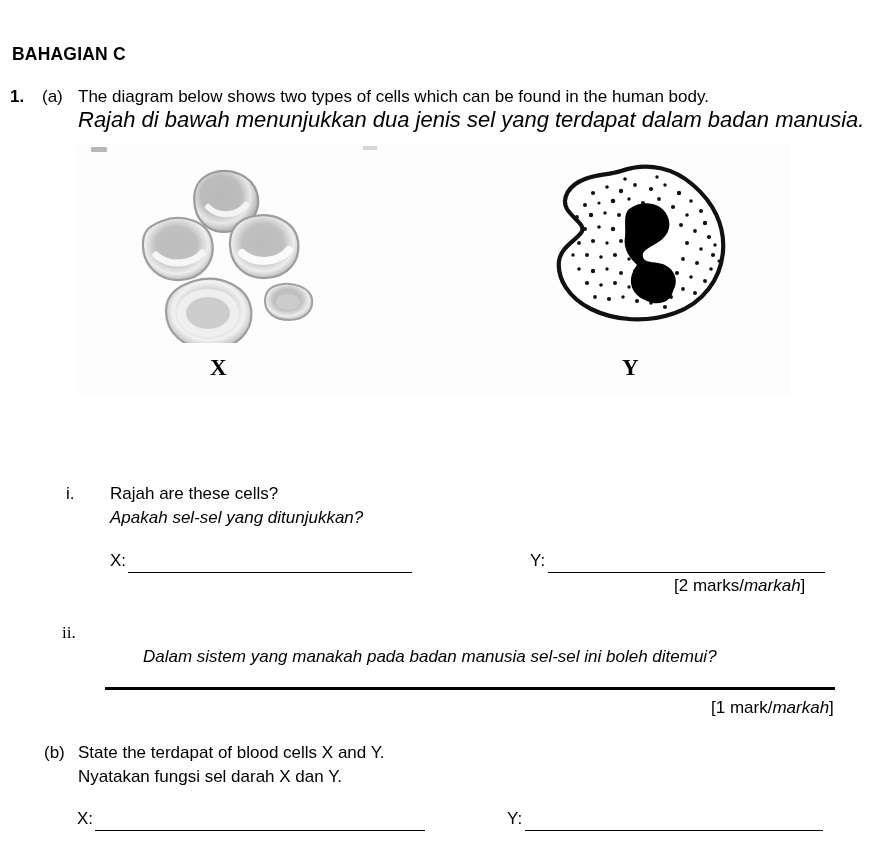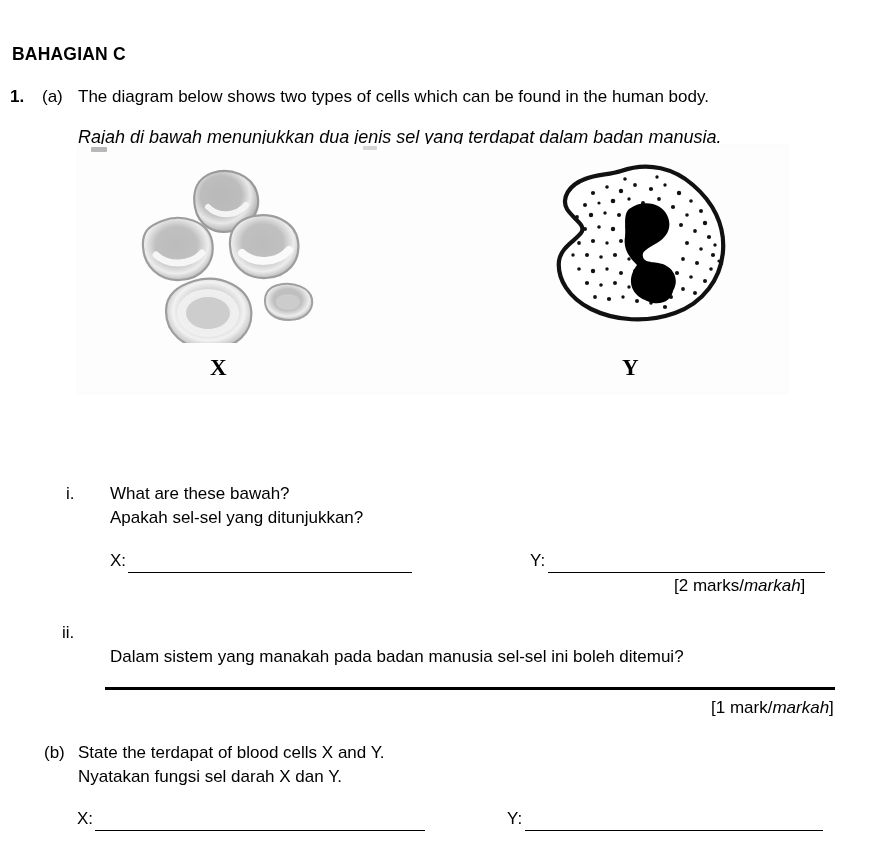--- a/index.html
+++ b/index.html
@@ -48,22 +48,22 @@
   .q-a-en {
     position: absolute;
     left: 78px;
     top: 87px;
     font-size: 17px;
     white-space: nowrap;
   }
   .q-a-ms {
     position: absolute;
     left: 78px;
-    top: 127px;
-    font-size: 18px;
+    top: 107px;
+    font-size: 22px;
     font-style: italic;
     white-space: nowrap;
   }
 
   
   .figure-block {
     position: absolute;
     left: 78px;
     top: 145px;
     width: 710px;
@@ -122,20 +122,21 @@
   .sub-en {
     position: absolute;
     left: 110px;
     font-size: 17px;
     white-space: nowrap;
   }
   .sub-ms {
     position: absolute;
     left: 110px;
     font-size: 17px;
+    font-style: italic;
     white-space: nowrap;
   }
 
   .ans-label {
     position: absolute;
     font-size: 17px;
   }
   .ans-rule {
     position: absolute;
     border-bottom: 1.6px solid #000;
@@ -329,32 +330,32 @@
         <path d="M100 54 C114 46 130 52 132 64 C134 76 122 84 112 86 C102 88 96 78 96 68 C96 60 97 56 100 54 Z" fill="#000000"></path>
         <path d="M112 118 C126 112 140 120 140 132 C140 144 126 150 114 144 C104 139 102 124 112 118 Z" fill="#000000"></path>
       </svg>
     </div>
   </div>
 
   <div class="fig-label fig-label-x">X</div>
   <div class="fig-label fig-label-y">Y</div>
 
   <div class="roman" style="left:66px; top:484px;">i.</div>
-  <div class="sub-en" style="top:484px;">What are these bawah?</div>
+  <div class="sub-en" style="top:484px;">Rajah are these cells?</div>
   <div class="sub-ms" style="top:508px;">Apakah sel-sel yang ditunjukkan?</div>
 
   <div class="ans-label" style="left:110px; top:551px;">X:</div>
   <div class="ans-rule" style="left:128px; top:572px; width:284px;"></div>
   <div class="ans-label" style="left:530px; top:551px;">Y:</div>
   <div class="ans-rule" style="left:548px; top:572px; width:277px;"></div>
 
   <div class="marks" style="left:674px; top:576px;"><span>[2 marks/</span><em>markah</em><span>]</span></div>
 
-  <div class="roman" style="left:62px; top:623px;">ii.</div>
-  <div class="sub-ms" style="top:647px;">Dalam sistem yang manakah pada badan manusia sel-sel ini boleh ditemui?</div>
+  <div class="roman" style="left:62px; top:623px;font-family:Liberation Serif, serif;">ii.</div>
+  <div class="sub-ms" style="top:647px;margin-left:33px;">Dalam sistem yang manakah pada badan manusia sel-sel ini boleh ditemui?</div>
 
   <div class="thick-rule" style="left:105px; top:687px; width:730px;"></div>
 
   <div class="marks" style="left:686px; top:698px;margin-left:25px;"><span>[1 mark/</span><em>markah</em><span>]</span></div>
 
   <div class="q-letter-b" style="top:743px;">(b)</div>
   <div class="q-b-en" style="top:743px;">State the terdapat of blood cells X and Y.</div>
   <div class="q-b-ms" style="top:767px;">Nyatakan fungsi sel darah X dan Y.</div>
 
   <div class="ans-label" style="left:77px; top:809px;">X:</div>

